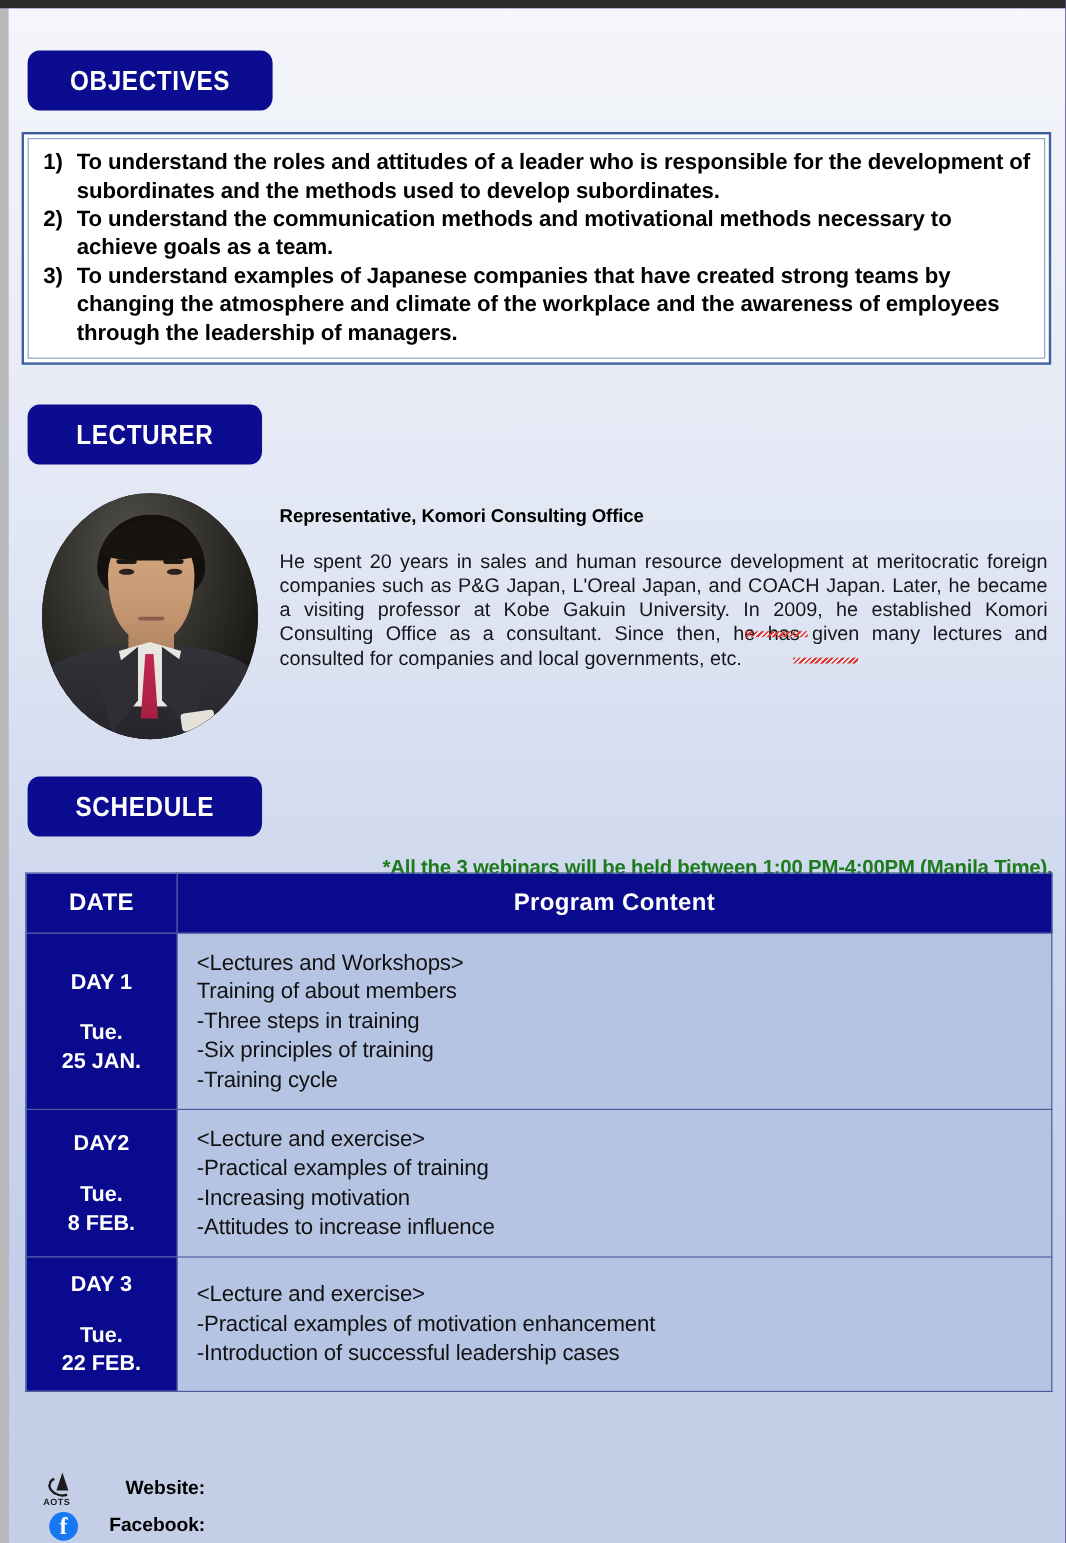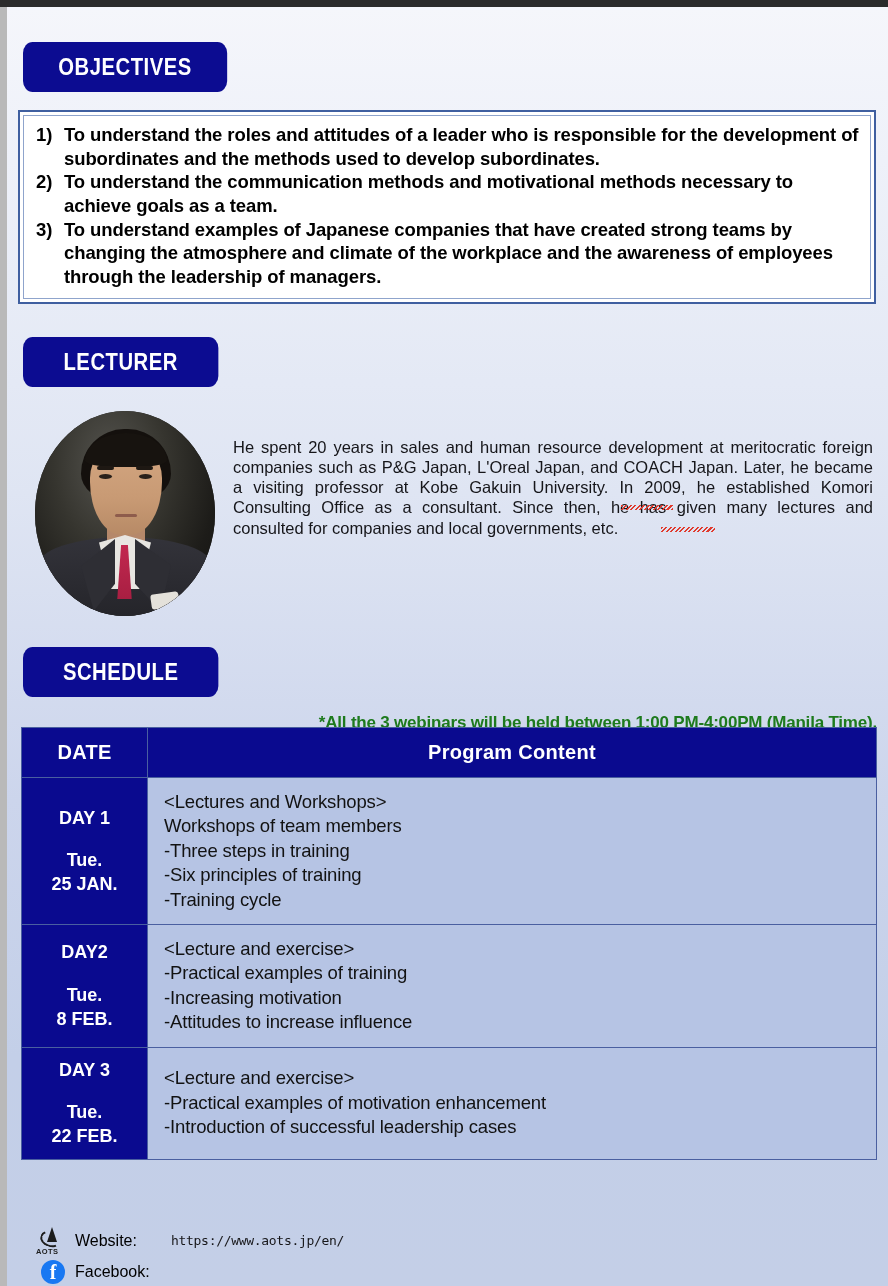--- a/index.html
+++ b/index.html
@@ -370,22 +370,23 @@
     width: 34px;
     height: 28px;
     position: relative;
     margin-right: 6px;
     text-decoration: underline;
   }
   .footer-label {
     flex: 0 0 auto;
     width: 96px;
     font-size: 16px;
-    font-weight: normal;
+    font-weight: bold;
     color: #000000;
+    text-align: right;
   }
   .footer-url {
     flex: 1 1 auto;
     font-family: "DejaVu Sans Mono", monospace;
     font-size: 13px;
     color: #17171a;
     letter-spacing: -0.3px;
   }
 
   
@@ -492,20 +493,21 @@
         <div class="face"></div>
         <div class="fringe"></div>
         <div class="brow l"></div>
         <div class="brow r"></div>
         <div class="eye l"></div>
         <div class="eye r"></div>
         <div class="mouth"></div>
       </div>
 
       <div id="lecturer-info">
+        <div id="lecturer-title">Representative, Komori Consulting Office</div>
         <div id="lecturer-bio">He spent 20 years in sales and human resource development at meritocratic foreign companies such as P&amp;G Japan, L'Oreal Japan, and COACH Japan. Later, he became a visiting professor at Kobe Gakuin University. In 2009, he established Komori Consulting Office as a consultant. Since then, he has given many lectures and consulted for companies and local governments, etc.<span class="bio-squiggle" style="left: 388px; top: 68px; width: 52px;"></span><span class="bio-squiggle" style="left: 428px; top: 90px; width: 54px;"></span></div>
       </div>
 
     </div>
 
     <div class="badge" id="schedule-badge">SCHEDULE</div>
 
     <div id="schedule-note">*All the 3 webinars will be held between 1:00 PM-4:00PM (Manila Time).</div>
 
     <table id="schedule-table">
@@ -523,21 +525,21 @@
 
         <tr>
           <td class="date-cell">
             <span class="day-label">DAY 1</span>
             <span class="day-gap"></span>
             <span class="dow">Tue.</span>
             <span class="date-txt">25 JAN.</span>
           </td>
           <td class="content-cell">
             <span class="line">&lt;Lectures and Workshops&gt;</span>
-            <span class="line">Workshops of team members</span>
+            <span class="line">Training of about members</span>
             <span class="line">-Three steps in training</span>
             <span class="line">-Six principles of training</span>
             <span class="line">-Training cycle</span>
           </td>
         </tr>
 
         <tr>
           <td class="date-cell">
             <span class="day-label">DAY2</span>
             <span class="day-gap"></span>
@@ -573,21 +575,20 @@
 
       <div class="footer-row">
         <div class="footer-icon aots-logo">
           <div class="mark">
             <div class="swoosh"></div>
             <div class="tri"></div>
           </div>
           <div class="word">AOTS</div>
         </div>
         <div class="footer-label">Website:</div>
-        <div class="footer-url">https://www.aots.jp/en/</div>
       </div>
 
       <div class="footer-row">
         <div class="footer-icon fb-logo">
           <div class="circle"></div>
           <div class="f">f</div>
         </div>
         <div class="footer-label">Facebook:</div>
       </div>
 

